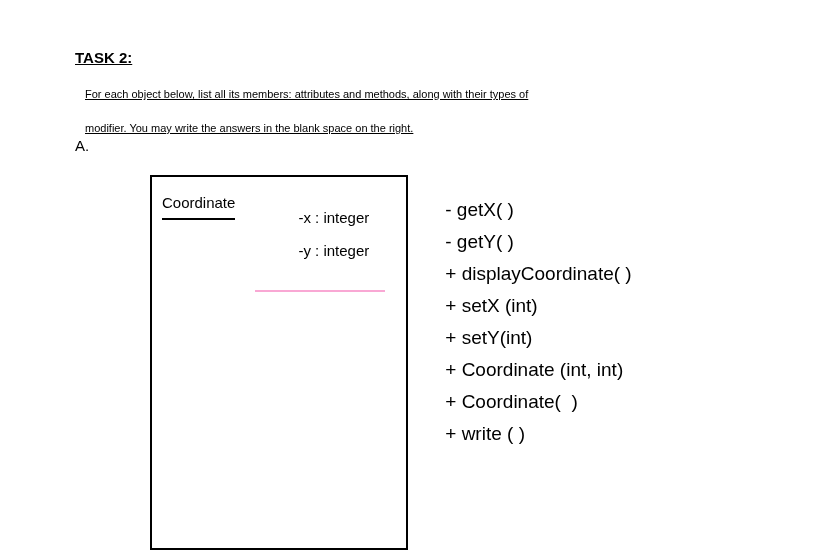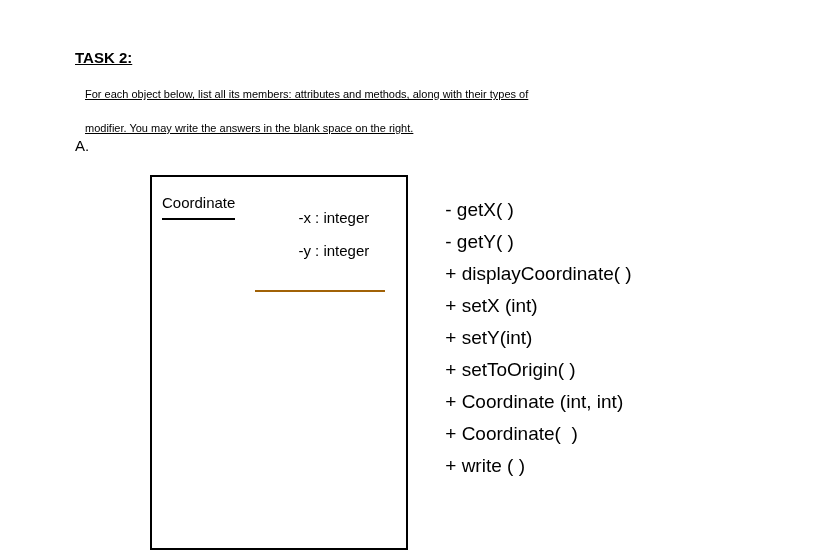--- a/index.html
+++ b/index.html
@@ -56,21 +56,21 @@
   .uml-title {
     height: 33px;
     border-bottom: 2px solid #000000;
     display: flex;
     align-items: center;
     justify-content: center;
     font-size: 15px;
   }
   .uml-attrs {
     height: 105px;
-    border-bottom: 2px solid #a16207;
+    border-bottom: 2px solid #f9a8d4;
     padding: 9px 6px 0 33px;
     font-size: 15px;
     line-height: 23px;
   }
   .uml-methods {
     flex: 1;
     padding: 2px 6px 0 30px;
     font-size: 19px;
     line-height: 22px;
   }
@@ -98,21 +98,20 @@
       <div class="member-line">-x : integer</div>
       <div class="member-line">-y : integer</div>
     </div>
 
     <div class="uml-methods">
       <div class="member-line">- getX( )</div>
       <div class="member-line">- getY( )</div>
       <div class="member-line">+ displayCoordinate( )</div>
       <div class="member-line">+ setX (int)</div>
       <div class="member-line">+ setY(int)</div>
-      <div class="member-line">+ setToOrigin( )</div>
       <div class="member-line">+ Coordinate (int, int)</div>
       <div class="member-line">+ Coordinate(  )</div>
       <div class="member-line">+ write ( )</div>
     </div>
 
   </div>
 
 </div>
 
 </body></html>

